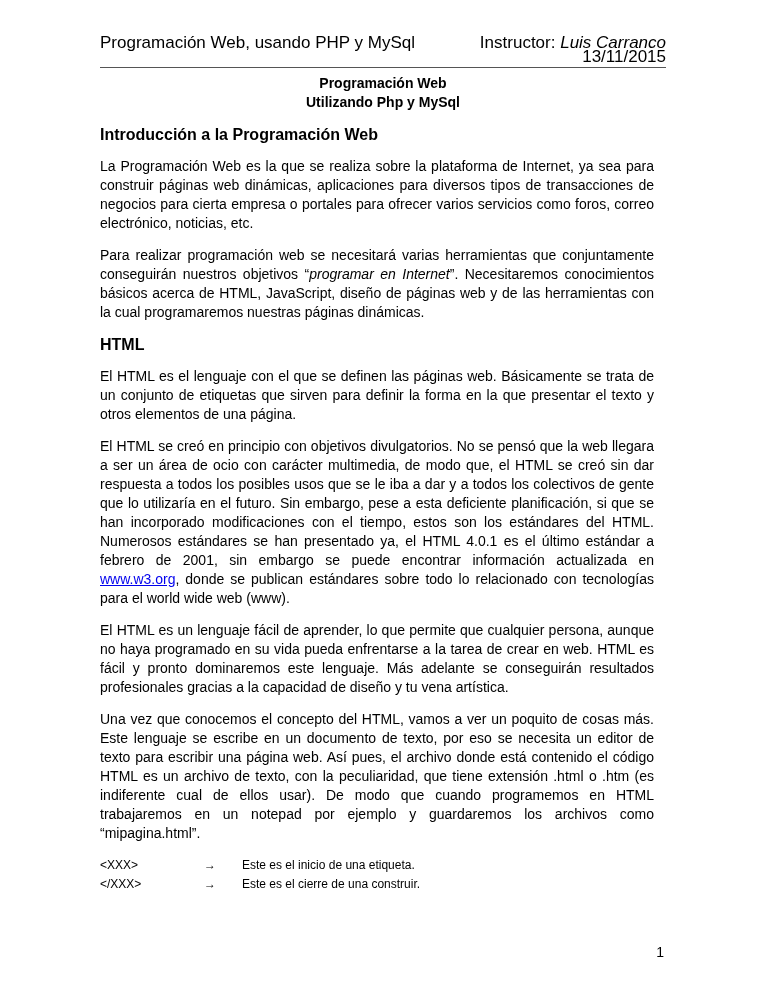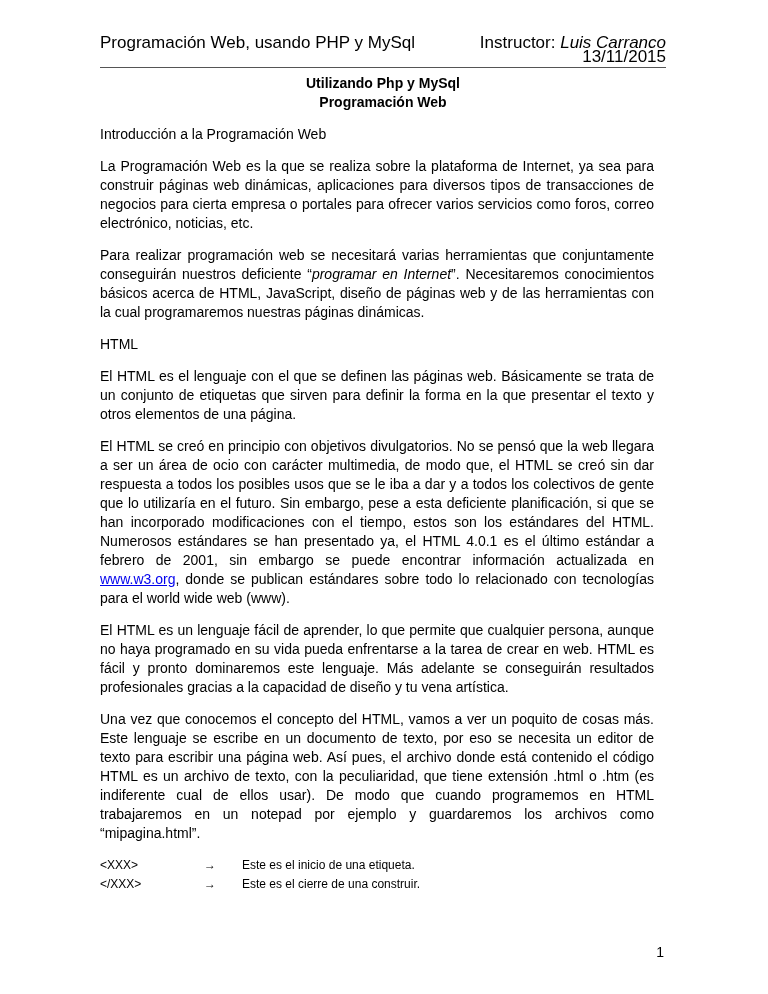--- a/index.html
+++ b/index.html
@@ -22,21 +22,21 @@
   .header-rule {
     border:none; border-top:1px solid #555;
     margin:3px 0 6px 0;
   }
   .doc-title {
     text-align:center; font-weight:bold;
     font-size:14px; line-height:19px;
     margin:0 0 13px 0;
   }
   .section-heading {
-    font-weight:normal; font-size:14px; line-height:19px;
+    font-weight:bold; font-size:16px; line-height:19px;
     margin:13px 0 13px 0;
   }
   p.body-par {
     font-size:14px; line-height:19px;
     text-align:justify;
     margin:0 12px 13px 0;
   }
   .link {
     color:#0000EE; text-decoration:underline; cursor:pointer;
   }
@@ -59,29 +59,29 @@
     <div class="doc-header-left">Programación Web, usando PHP y MySql</div>
     <div class="doc-header-right">
       <div><span>Instructor: </span><span class="italic">Luis Carranco</span></div>
       <div>13/11/2015</div>
     </div>
   </div>
 
   <hr class="header-rule">
 
   <div class="doc-title">
+    <div>Programación Web</div>
     <div>Utilizando Php y MySql</div>
-    <div>Programación Web</div>
   </div>
 
   <div class="section-heading">Introducción a la Programación Web</div>
 
   <p class="body-par">La Programación Web es la que se realiza sobre la plataforma de Internet, ya sea para construir páginas web dinámicas, aplicaciones para diversos tipos de transacciones de negocios para cierta empresa o portales para ofrecer varios servicios como foros, correo electrónico, noticias, etc.</p>
 
-  <p class="body-par"><span>Para realizar programación web se necesitará varias herramientas que conjuntamente conseguirán nuestros deficiente “</span><span class="italic">programar en Internet</span><span>”. Necesitaremos conocimientos básicos acerca de  HTML, JavaScript, diseño de páginas web y de las herramientas con la cual programaremos nuestras páginas dinámicas.</span></p>
+  <p class="body-par"><span>Para realizar programación web se necesitará varias herramientas que conjuntamente conseguirán nuestros objetivos “</span><span class="italic">programar en Internet</span><span>”. Necesitaremos conocimientos básicos acerca de  HTML, JavaScript, diseño de páginas web y de las herramientas con la cual programaremos nuestras páginas dinámicas.</span></p>
 
   <div class="section-heading">HTML</div>
 
   <p class="body-par">El HTML es el lenguaje con el que se definen las páginas web. Básicamente se trata de un conjunto de etiquetas que sirven para definir la forma en la que presentar el texto y otros elementos de una página.</p>
 
   <p class="body-par"><span>El HTML se creó en principio con objetivos divulgatorios. No se pensó que la web llegara a ser un área de ocio con carácter multimedia, de modo que, el HTML se creó sin dar respuesta a todos los posibles usos que se le iba a dar y a todos los colectivos de gente que lo utilizaría en el futuro. Sin embargo, pese a esta deficiente planificación, si que se han incorporado modificaciones con el tiempo, estos son los estándares del HTML. Numerosos estándares se han presentado ya, el HTML 4.0.1 es el último estándar a febrero de 2001, sin embargo se puede encontrar información actualizada en </span><a class="link">www.w3.org</a><span>, donde se publican estándares sobre todo lo relacionado con tecnologías para el world wide web (www).</span></p>
 
   <p class="body-par">El HTML es un lenguaje fácil de aprender, lo que permite que cualquier persona, aunque no haya programado en su vida pueda enfrentarse a la tarea de crear en web. HTML es fácil y pronto dominaremos este lenguaje. Más adelante se conseguirán resultados profesionales gracias a la capacidad de diseño y tu vena artística.</p>
 
   <p class="body-par">Una vez que conocemos el concepto del HTML, vamos a ver un poquito de cosas más. Este lenguaje se escribe en un documento de texto, por eso se necesita un editor de texto para escribir una página web. Así pues, el archivo donde está contenido el código HTML es un archivo de texto, con la peculiaridad, que tiene extensión .html o .htm (es indiferente cual de ellos usar). De modo que cuando programemos en HTML trabajaremos en un notepad por ejemplo y guardaremos los archivos como “mipagina.html”.</p>

